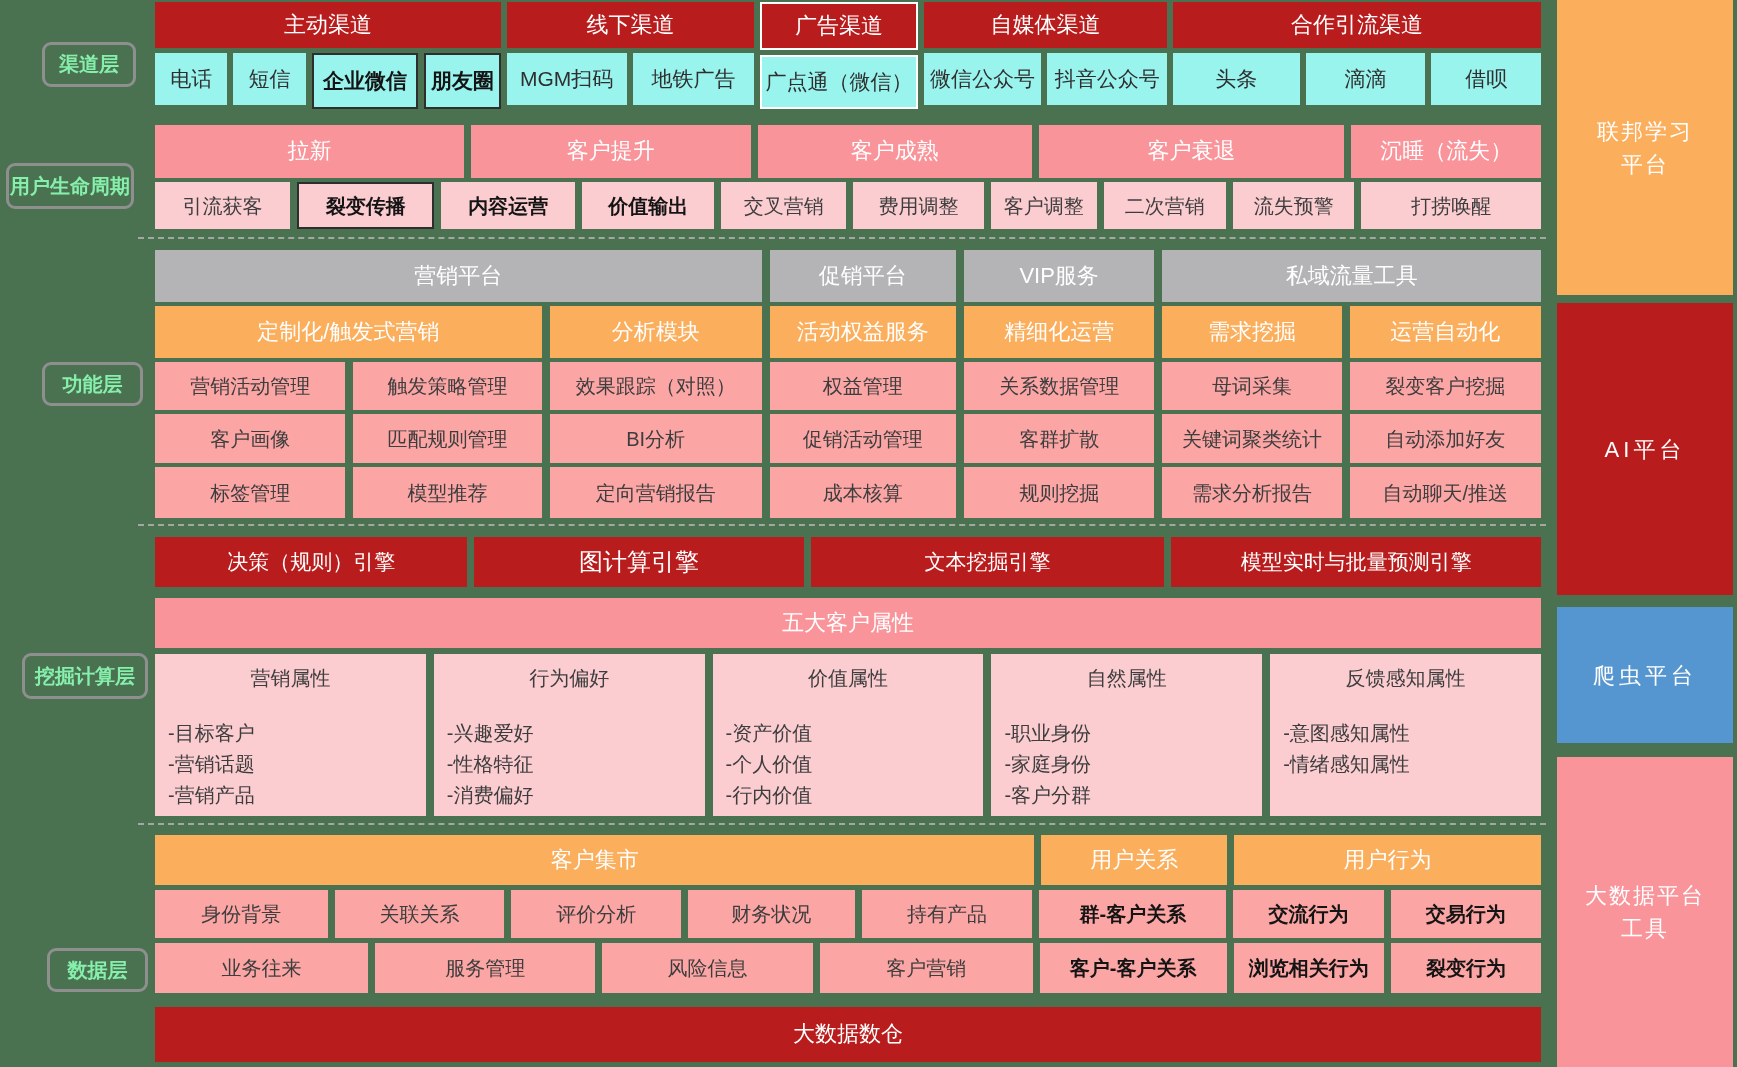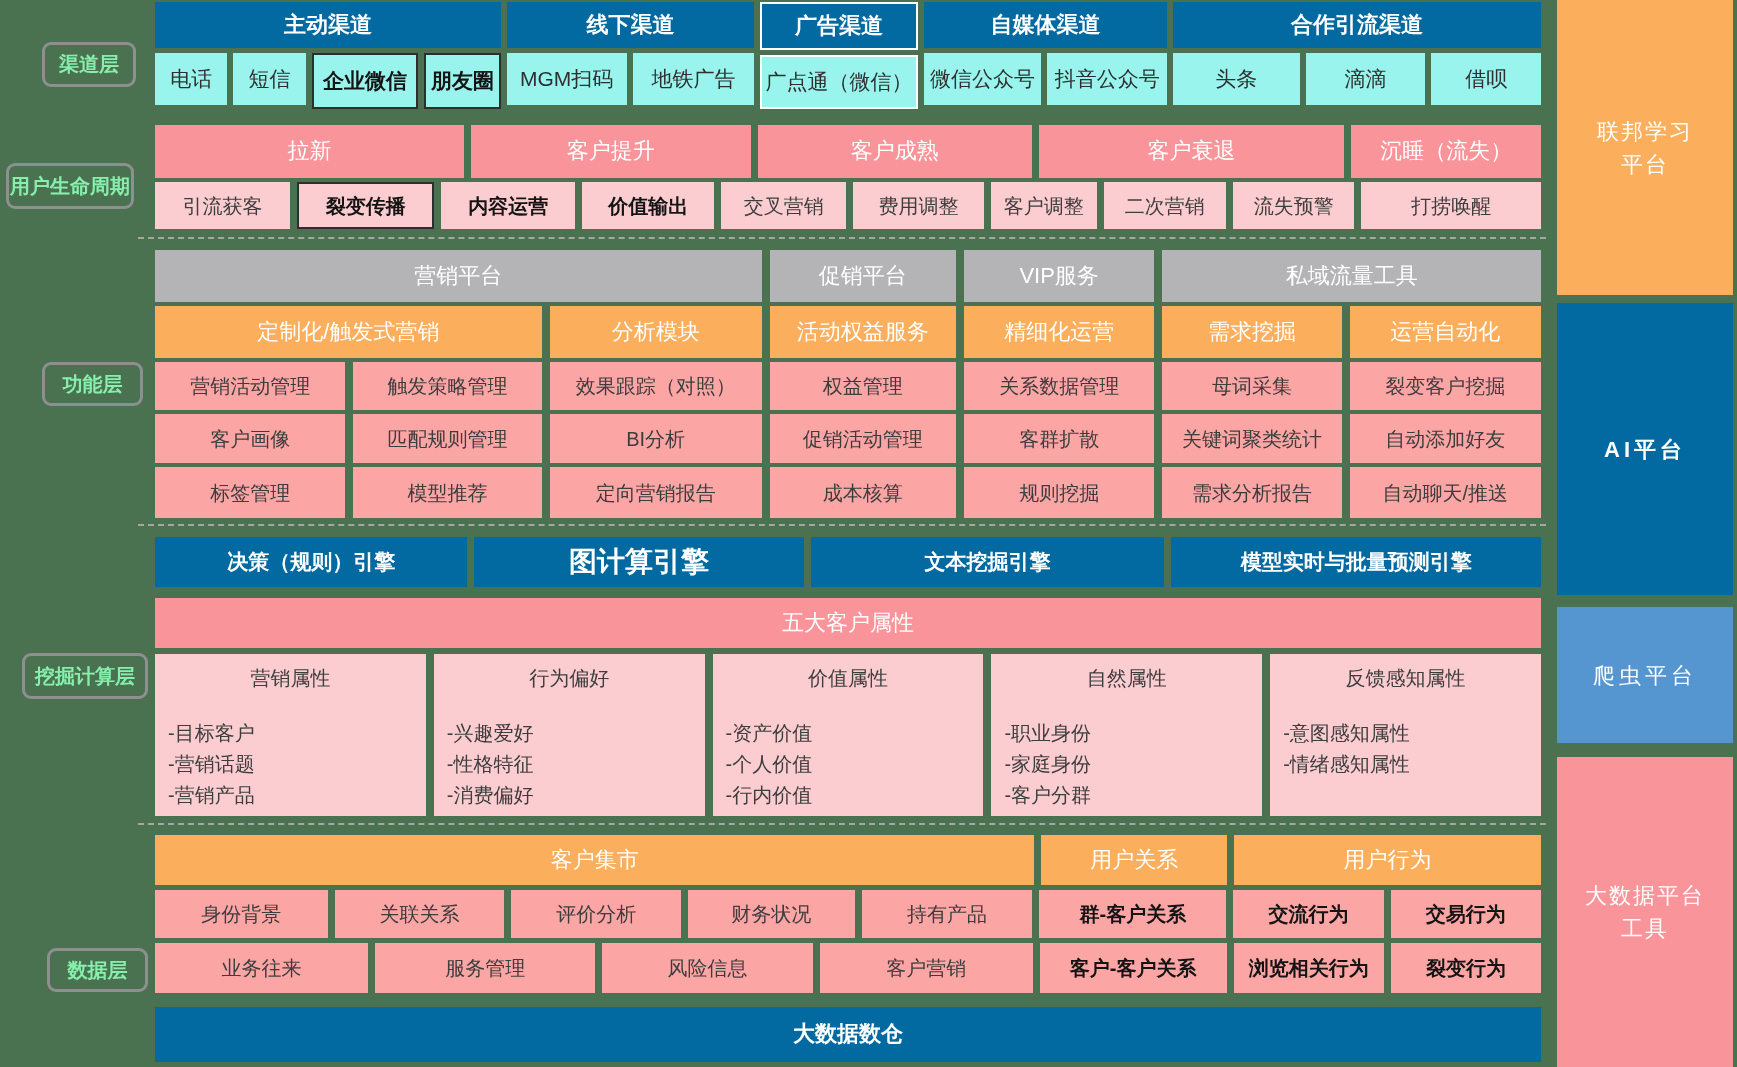--- a/index.html
+++ b/index.html
@@ -2,21 +2,21 @@
 <html><head>
 <meta charset="utf-8">
 <style>
   html,body{margin:0;padding:0;background:#4a7150;}
   .canvas{position:relative;width:1737px;height:1067px;background:#4a7150;overflow:hidden;
           font-family:"Liberation Sans","DejaVu Sans",sans-serif;}
   .row{position:absolute;left:155px;width:1386px;display:flex;gap:7px;}
   .cell{display:flex;align-items:center;justify-content:center;text-align:center;
         font-size:20px;color:#3d3d3d;line-height:1.2;}
   .head{color:#fff;font-size:22px;}
-  .blue{background:#0369a1;font-weight:bold;}
+  .blue{background:#b91c1c;}
   .cyan{background:#99f4ee;color:#2f2f2f;font-size:21px;}
   .salmon{background:#f9949a;}
   .pink{background:#fbccd0;}
   .gray{background:#b4b4b6;}
   .orange{background:#fbae5c;}
   .lorange{background:#fca5a5;}
   .b{font-weight:bold;color:#141414;}
   .db{border:2px solid #2e2e2e;}
   .wb{border:2px solid #ffffff;}
   .grp{display:flex;flex-direction:column;}
@@ -150,21 +150,21 @@
     <div class="cell lorange">模型推荐</div>
     <div class="cell lorange">定向营销报告</div>
     <div class="cell lorange">成本核算</div>
     <div class="cell lorange">规则挖掘</div>
     <div class="cell lorange">需求分析报告</div>
     <div class="cell lorange">自动聊天/推送</div>
   </div>
 
   <div class="row" style="top:537px;height:50px;">
     <div class="cell blue head" style="flex:310;font-size:21px;">决策（规则）引擎</div>
-    <div class="cell blue head" style="flex:327;font-size:28px;">图计算引擎</div>
+    <div class="cell blue head" style="flex:327;font-size:24px;">图计算引擎</div>
     <div class="cell blue head" style="flex:351;font-size:21px;">文本挖掘引擎</div>
     <div class="cell blue head" style="flex:367;font-size:21px;">模型实时与批量预测引擎</div>
   </div>
 
   <div class="row" style="top:598px;height:218px;gap:8px;">
     <div class="grp" style="flex:723;">
       <div class="cell salmon head" style="height:50px;">五大客户属性</div>
       <div class="arow">
         <div class="cell pink attr">
           <div class="attr-title">营销属性</div>

